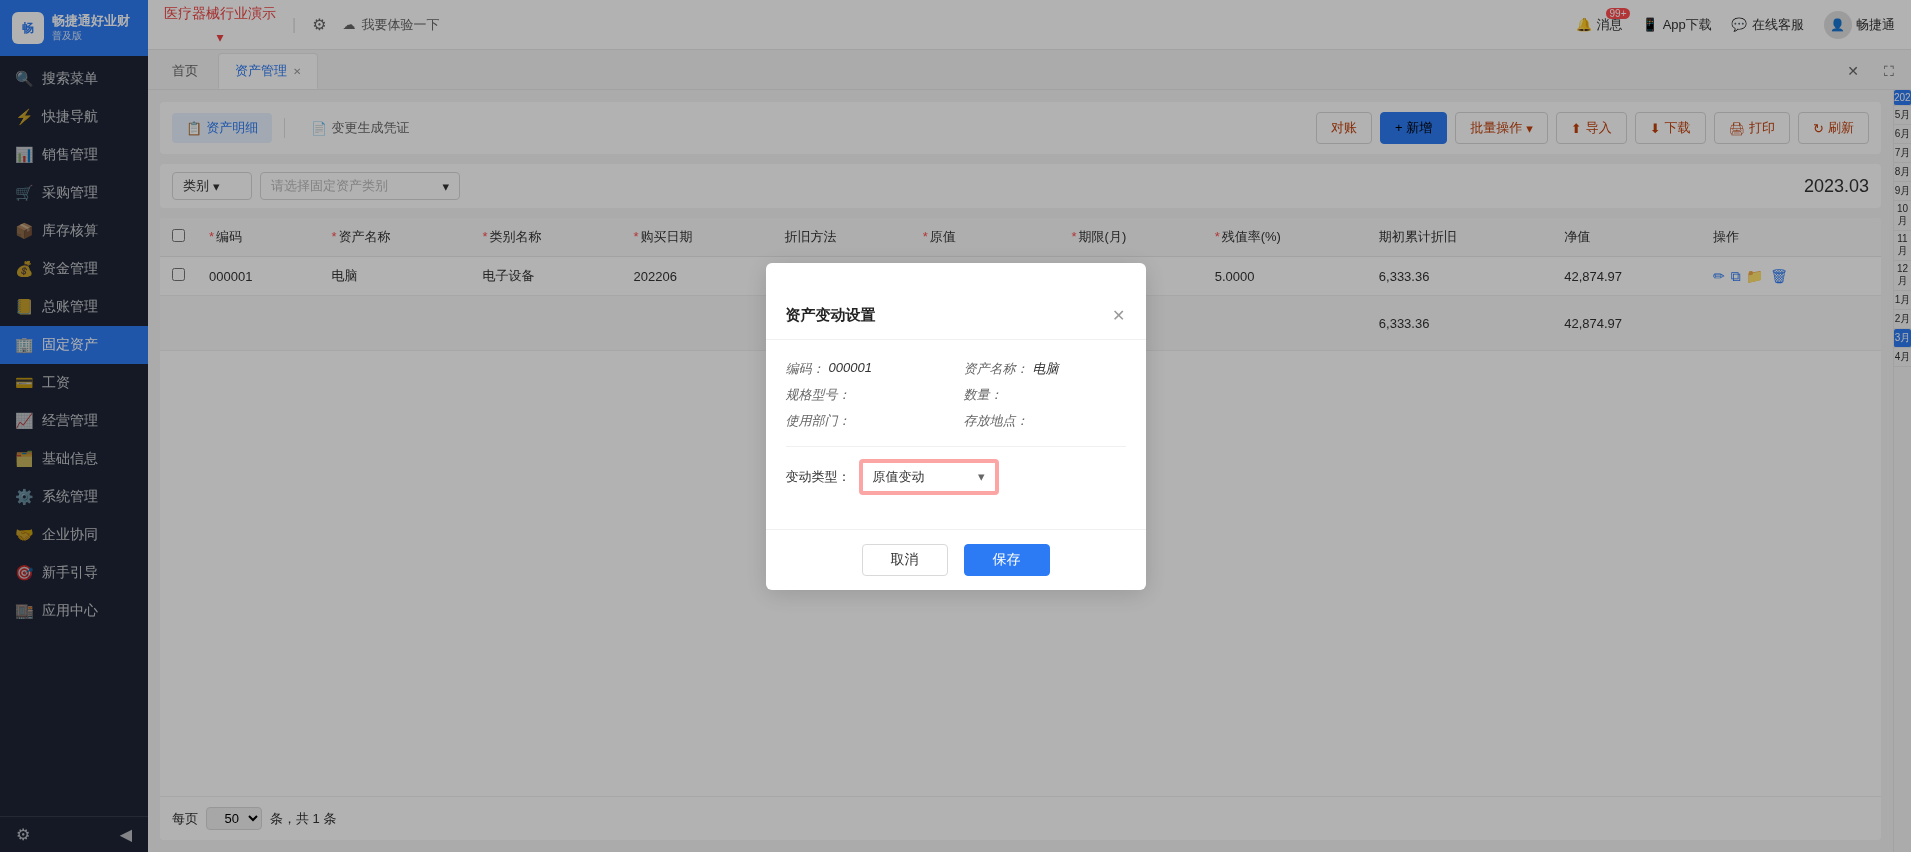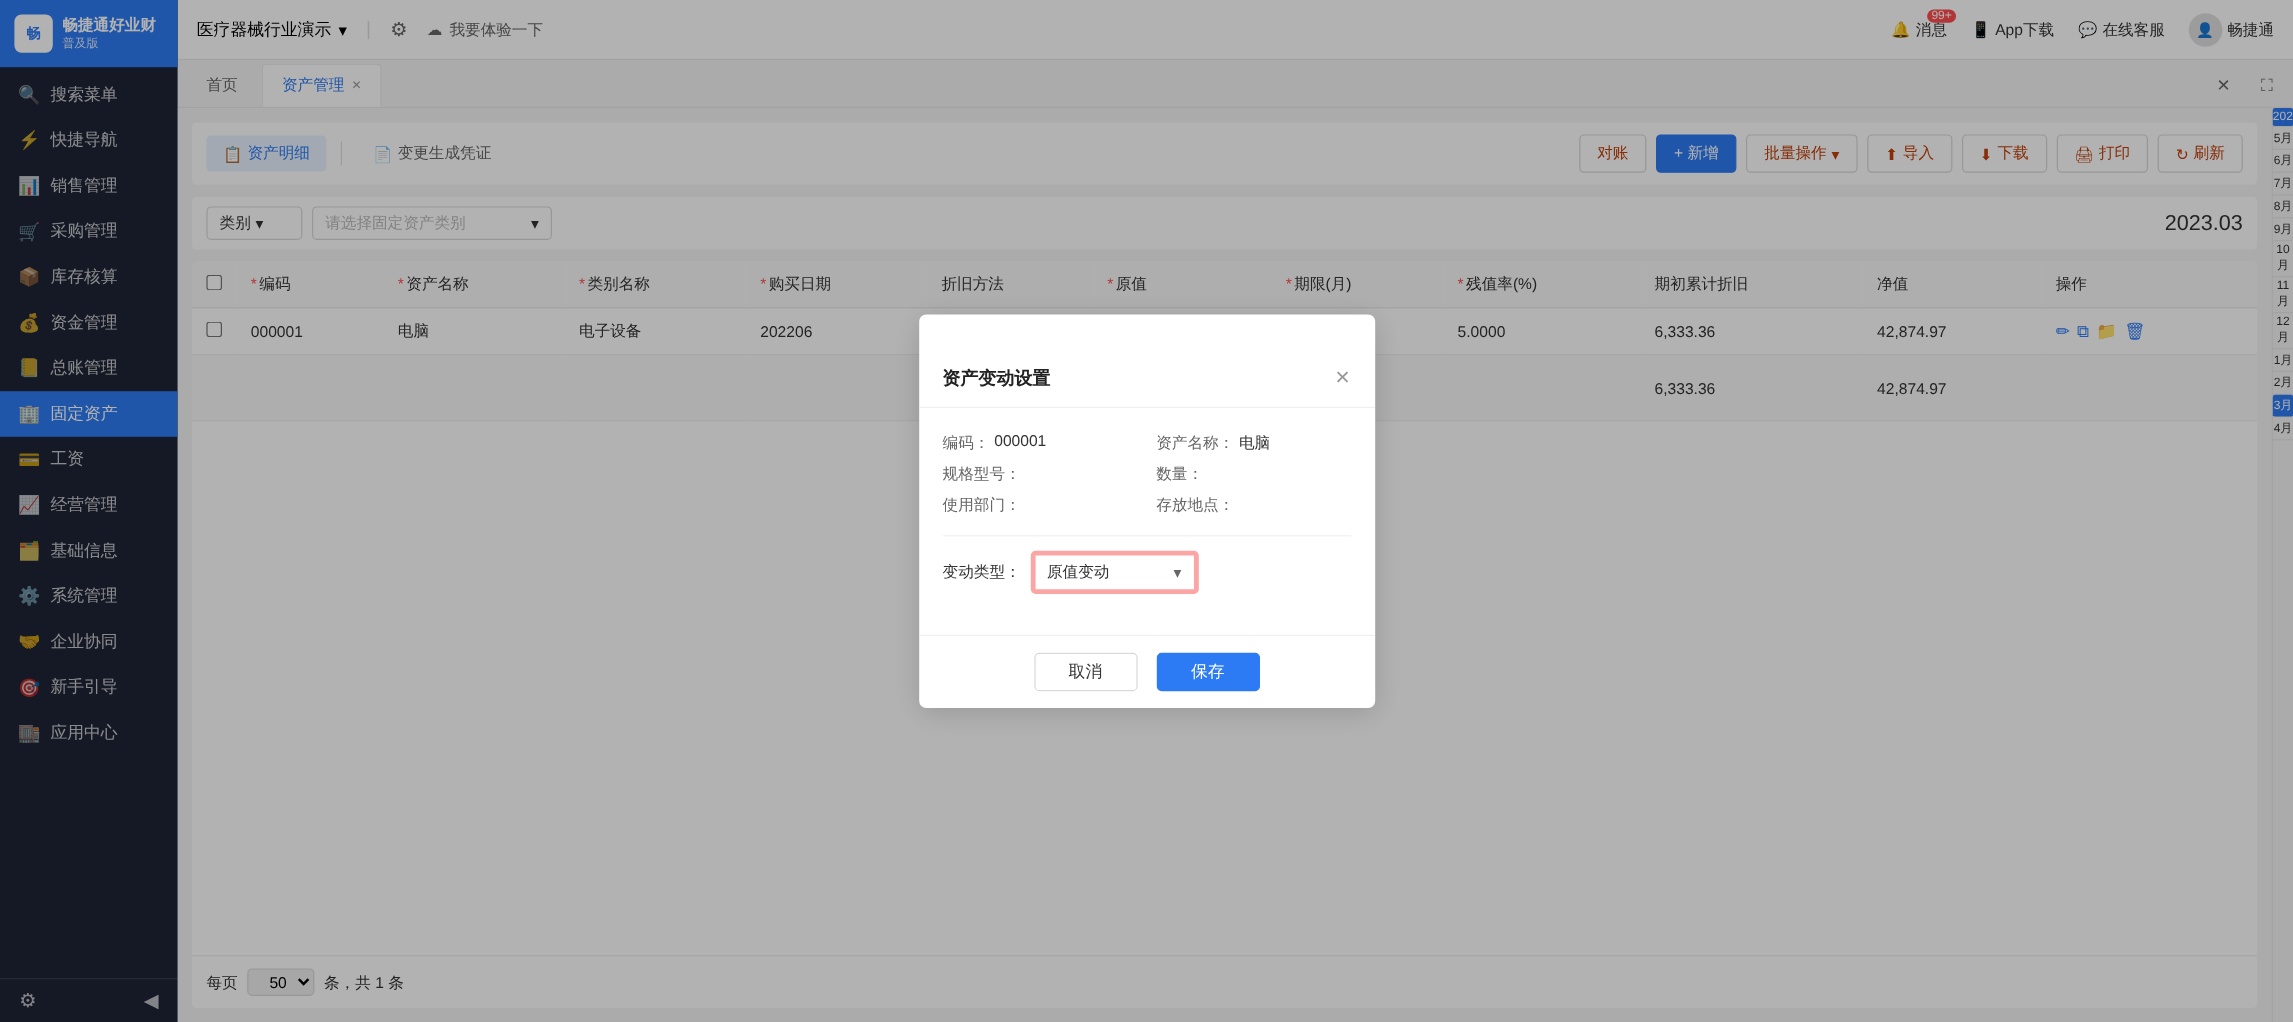--- a/index.html
+++ b/index.html
@@ -67,21 +67,21 @@
       background: #fff;
       height: 50px;
       display: flex;
       align-items: center;
       padding: 0 16px;
       border-bottom: 1px solid #e8e8e8;
       gap: 16px;
     }
     .topbar-company {
       display: flex; align-items: center; gap: 6px;
-      color: #000000; font-size: 14px; cursor: pointer;
+      color: #ef4444; font-size: 14px; cursor: pointer; flex-direction: column;
     }
     .topbar-sep { color: #ddd; }
     .topbar-settings { cursor: pointer; color: #666; font-size: 16px; }
     .topbar-experience {
       display: flex; align-items: center; gap: 6px; color: #666; font-size: 13px; cursor: pointer;
     }
     .topbar-right {
       margin-left: auto; display: flex; align-items: center; gap: 20px;
     }
     .topbar-badge-item {
@@ -152,21 +152,21 @@
       display: flex; align-items: center; gap: 8px; background: #fff; padding: 10px 12px; border-radius: 4px;
     }
     .toolbar-tab {
       display: flex; align-items: center; gap: 4px;
       padding: 6px 14px; border-radius: 4px; cursor: pointer; font-size: 13px; color: #666;
     }
     .toolbar-tab.active { background: #e8f3ff; color: #2d7bf4; }
     .toolbar-sep { height: 20px; width: 1px; background: #e0e0e0; margin: 0 4px; }
     .toolbar-right { margin-left: auto; display: flex; align-items: center; gap: 8px; }
     .btn { padding: 6px 14px; border-radius: 4px; font-size: 13px; cursor: pointer; border: 1px solid #d9d9d9; background: #fff; color: #c2410c; display: flex; align-items: center; gap: 4px; }
-    .btn-primary { background: #2d7bf4; color: #ffffff; border-color: #2d7bf4; }
+    .btn-primary { background: #2d7bf4; color: #000000; border-color: #2d7bf4; }
 
     
     .filter-bar {
       display: flex; align-items: center; gap: 8px; background: #fff; padding: 8px 12px; border-radius: 4px;
     }
     .filter-select {
       display: flex; align-items: center; gap: 4px; border: 1px solid #d9d9d9; border-radius: 4px;
       padding: 4px 10px; font-size: 13px; color: #333; cursor: pointer; background: #fff; min-width: 80px;
     }
 
@@ -227,21 +227,21 @@
     .modal-header {
       display: flex; align-items: center; justify-content: space-between;
       padding: 14px 20px; border-bottom: 1px solid #f0f0f0; margin-top: 29px;
     }
     .modal-title { font-size: 15px; font-weight: 600; color: #222; }
     .modal-close { cursor: pointer; color: #999; font-size: 16px; }
     .modal-body { padding: 20px; }
     .modal-info-grid {
       display: grid; grid-template-columns: 1fr 1fr; gap: 8px 16px; margin-bottom: 16px;
     }
-    .modal-info-item { font-size: 13px; color: #333; display: flex; gap: 4px; }
+    .modal-info-item { font-size: 13px; color: #333; display: flex; gap: 4px; font-style: italic; }
     .modal-info-label { color: #666; white-space: nowrap; }
     .modal-info-value { color: #333; }
     .modal-divider { height: 1px; background: #f0f0f0; margin: 12px 0; }
     .modal-form-row {
       display: flex; align-items: center; gap: 8px; margin-bottom: 14px; font-size: 13px;
     }
     .modal-form-label { color: #333; white-space: nowrap; min-width: 60px; }
     .modal-select {
       border: 4px solid #fca5a5; border-radius: 4px; padding: 5px 10px;
       font-size: 13px; color: #333; display: flex; align-items: center; gap: 6px; cursor: pointer;

